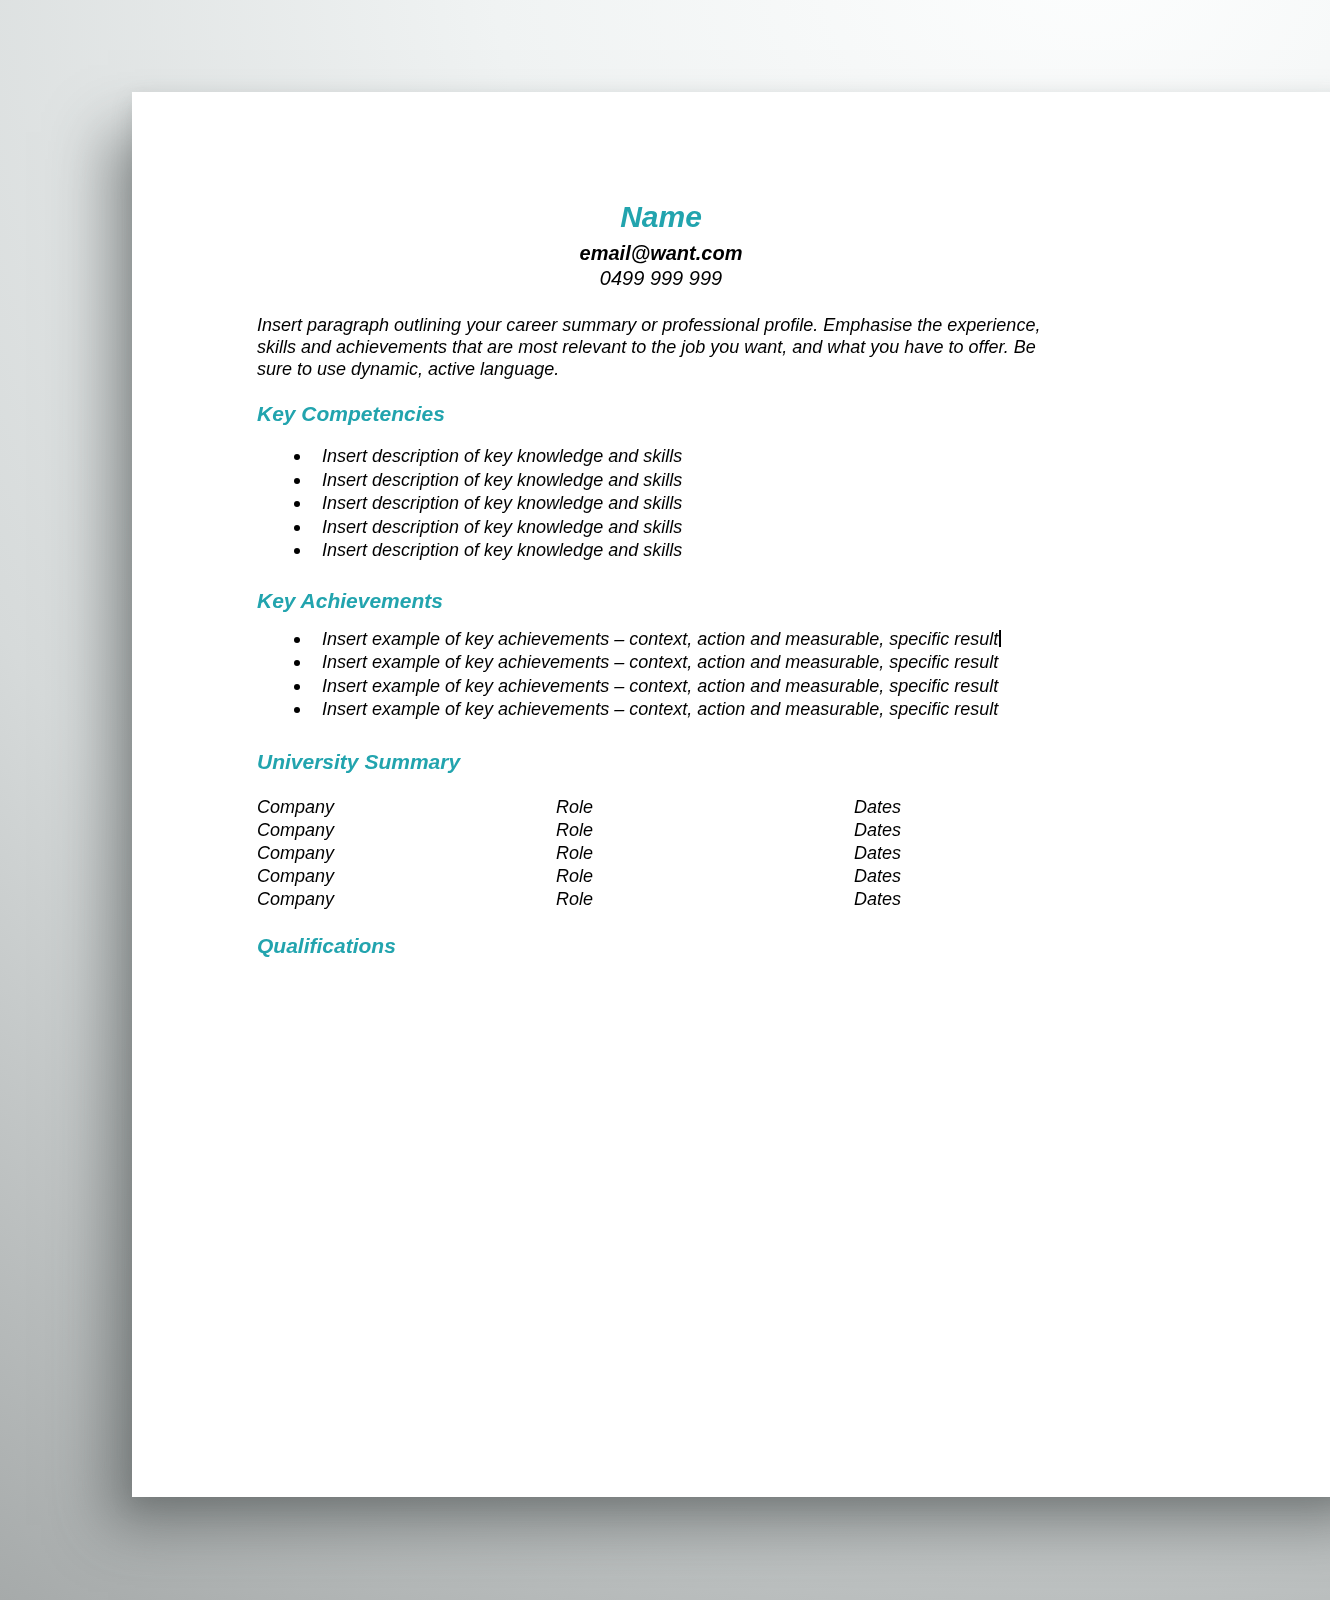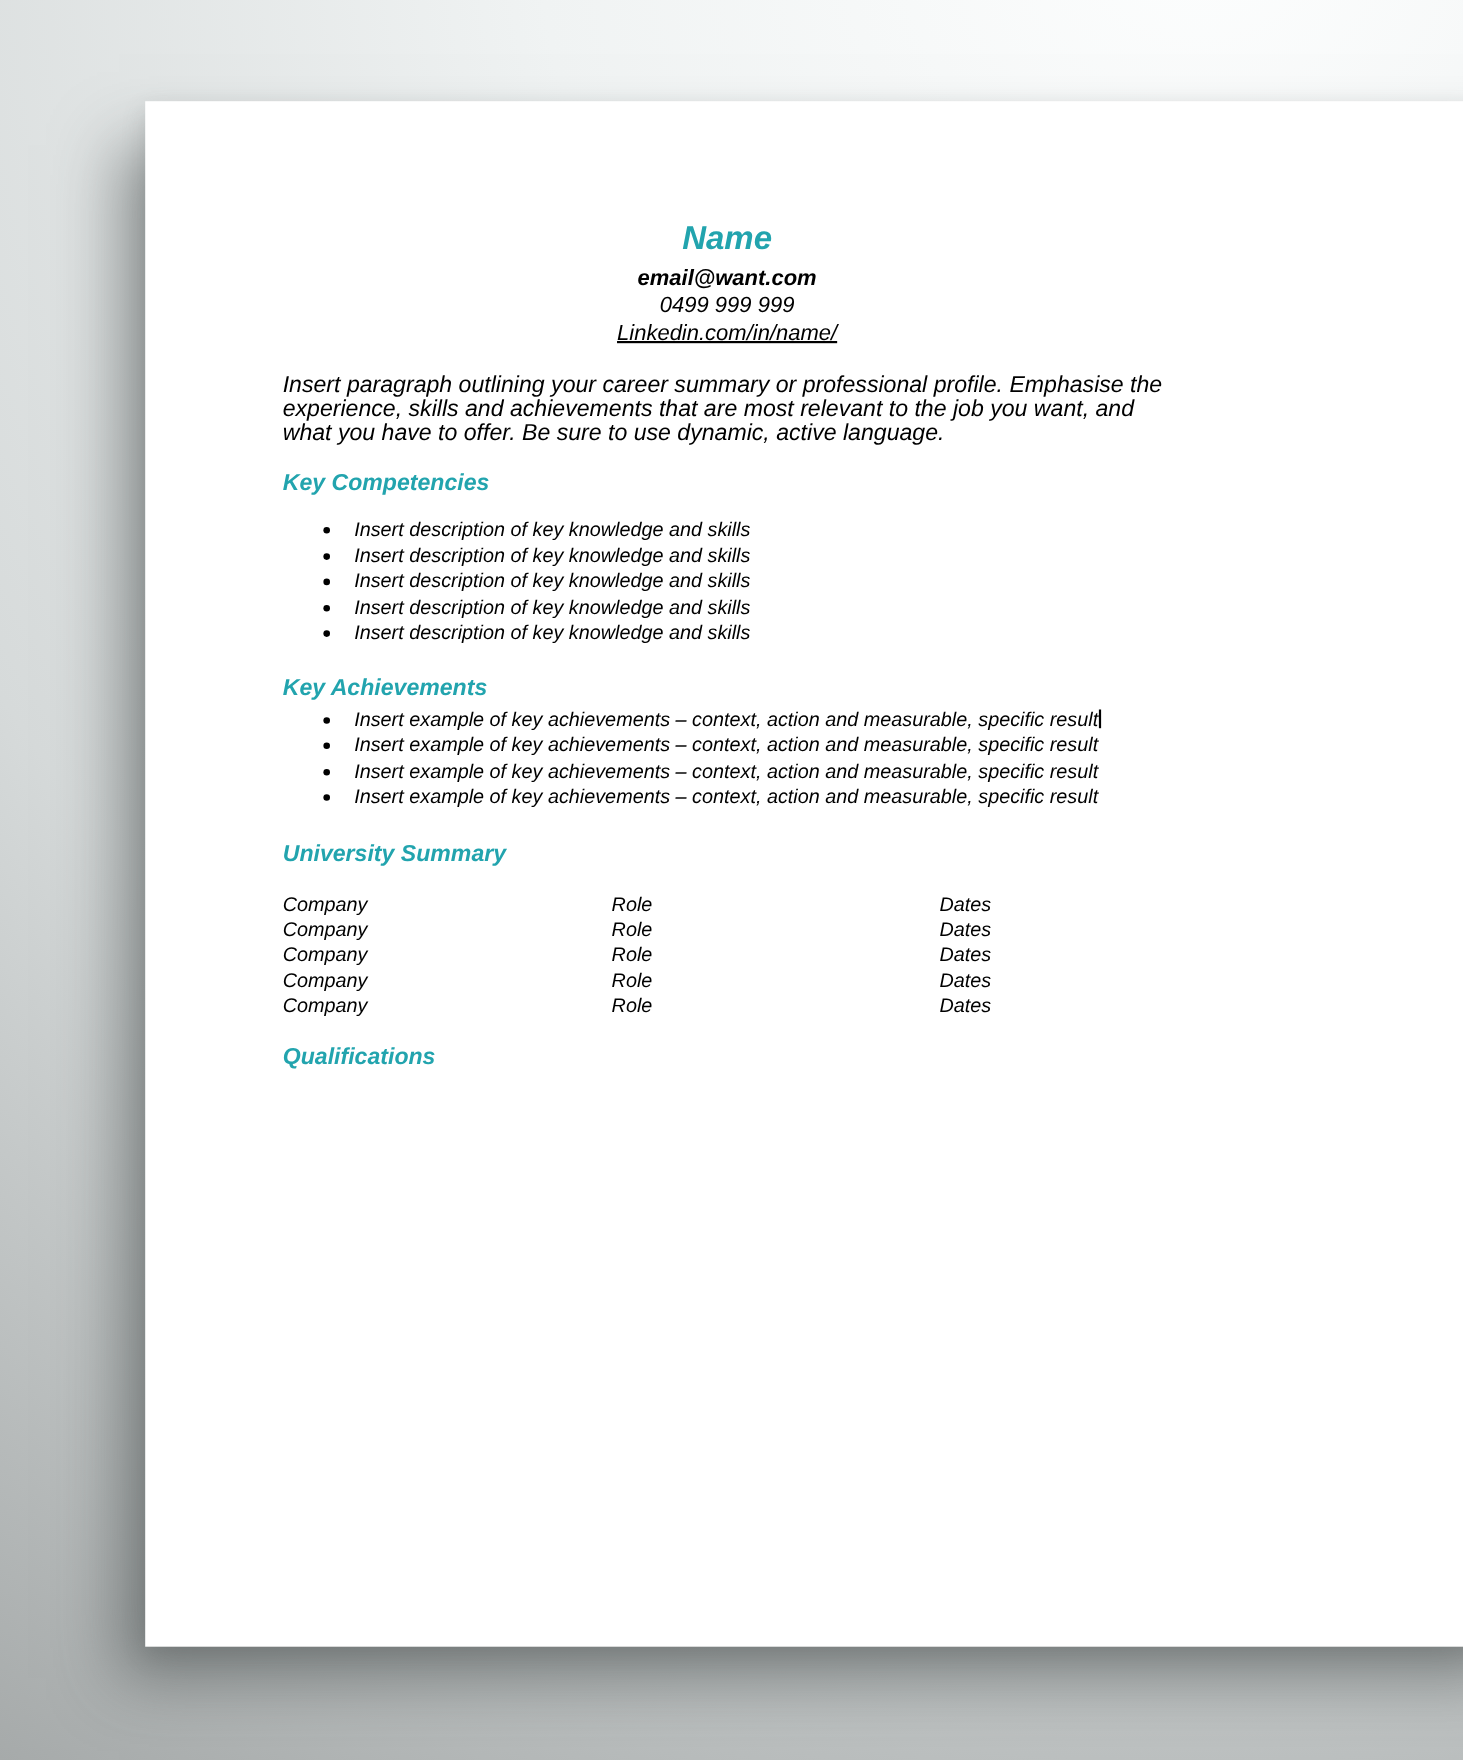--- a/index.html
+++ b/index.html
@@ -15,24 +15,24 @@
     font-style:italic;
   }
   .content{margin-left:125px;width:808px;color:#000;}
   .hdr{text-align:center;}
   h1{margin:108px 0 0;font-size:30px;line-height:34px;font-weight:700;color:var(--accent);}
   .contact{font-size:20px;line-height:25px;color:#000;}
   .contact.email{font-weight:700;margin-top:7px;}
   .link{text-decoration:underline;color:#000;}
   h2{margin:0;font-size:21px;line-height:24px;font-weight:700;color:var(--accent);}
   .h2-career{margin-top:50px;}
-  p.body{margin:23px 0 0;font-size:21px;line-height:22px;}
+  p.body{margin:23px 0 0;font-size:18px;line-height:22px;}
   .h2-comp{margin-top:22px;}
   ul{list-style:none;margin:19px 0 0;padding:0;}
-  ul.ach{margin-top:5px;}
+  ul.ach{margin-top:15px;}
   li{position:relative;padding-left:65px;font-size:18px;line-height:23.5px;}
   li .dot{position:absolute;left:37px;top:9px;width:6px;height:6px;border-radius:50%;background:#000;}
   .h2-ach{margin-top:26px;}
   .h2-emp{margin-top:28px;}
   .emp{margin-top:22px;font-size:18px;line-height:23px;}
   .emp-row{display:flex;}
   .c-company{width:299px;}
   .c-role{width:298px;}
   .h2-qual{margin-top:23px;}
   p.qual{margin:21px 0 0;font-size:18px;line-height:22px;}
@@ -41,21 +41,20 @@
 </head>
 <body>
 
 <div class="page">
   <div class="content">
 
     <header class="hdr">
       <h1>Name</h1>
       <div class="contact email">email@want.com</div>
       <div class="contact">0499 999 999</div>
-      <div class="contact"><span class="link">Linkedin.com/in/name/</span></div>
     </header>
 
     <section>
       <p class="body">Insert paragraph outlining your career summary or professional profile. Emphasise the experience, skills and achievements that are most relevant to the job you want, and what you have to offer. Be sure to use dynamic, active language.</p>
     </section>
 
     <section>
       <h2 class="h2-comp">Key Competencies</h2>
       <ul>
         <li><span class="dot"></span><span>Insert description of key knowledge and skills</span></li>

